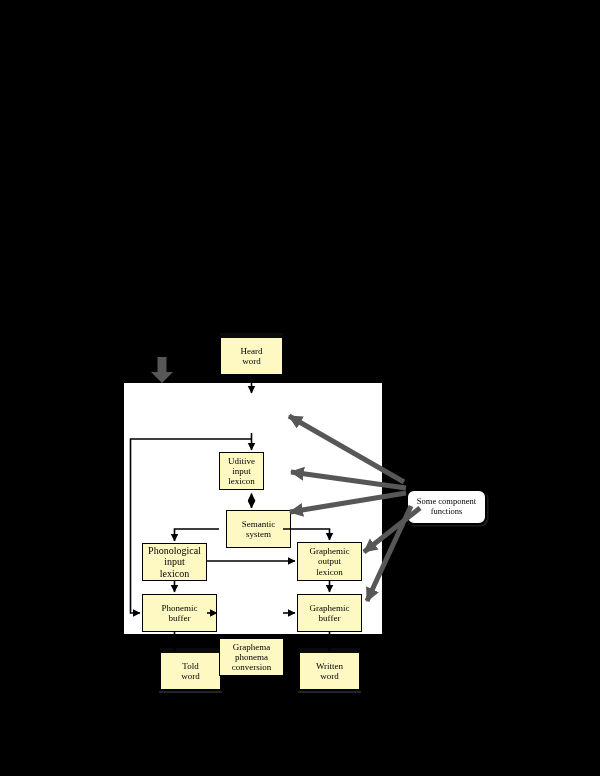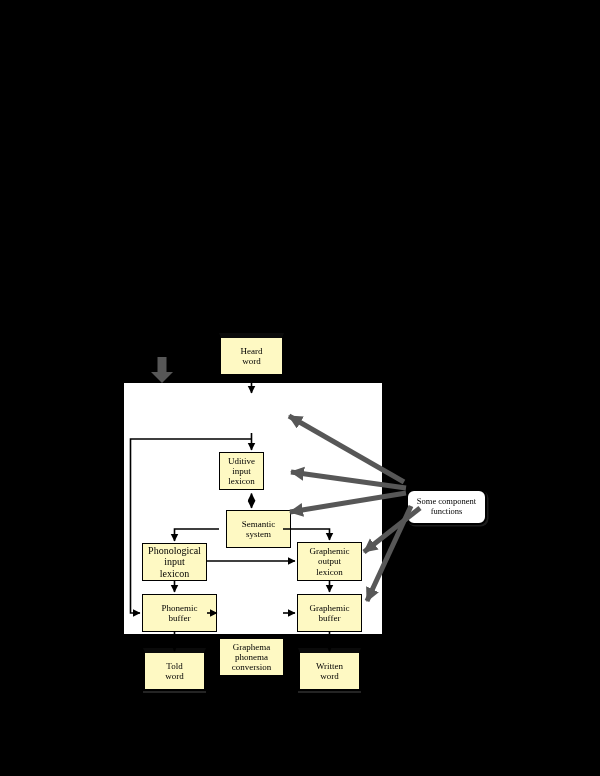--- a/index.html
+++ b/index.html
@@ -31,21 +31,21 @@
   <div class="callout" style="left:406px;top:473px;width:81px;height:36px;margin-top:16px;">
     <span class="lbl" style="font-size:8.5px;">Some component
 functions</span>
   </div>
 
   <div class="node outerbox" style="left:219px;top:333px;width:65px;height:43px;">
     <span class="lbl">Heard
 word</span>
   </div>
 
-  <div class="node outerbox shadowdn" style="left:143px;top:648px;width:63px;height:43px;text-align:center;">
+  <div class="node outerbox shadowdn" style="left:159px;top:648px;width:63px;height:43px;text-align:center;">
     <span class="lbl">Told
 word</span>
   </div>
 
   <div class="node outerbox shadowdn" style="left:298px;top:648px;width:63px;height:43px;">
     <span class="lbl">Written
 word</span>
   </div>
 
 

